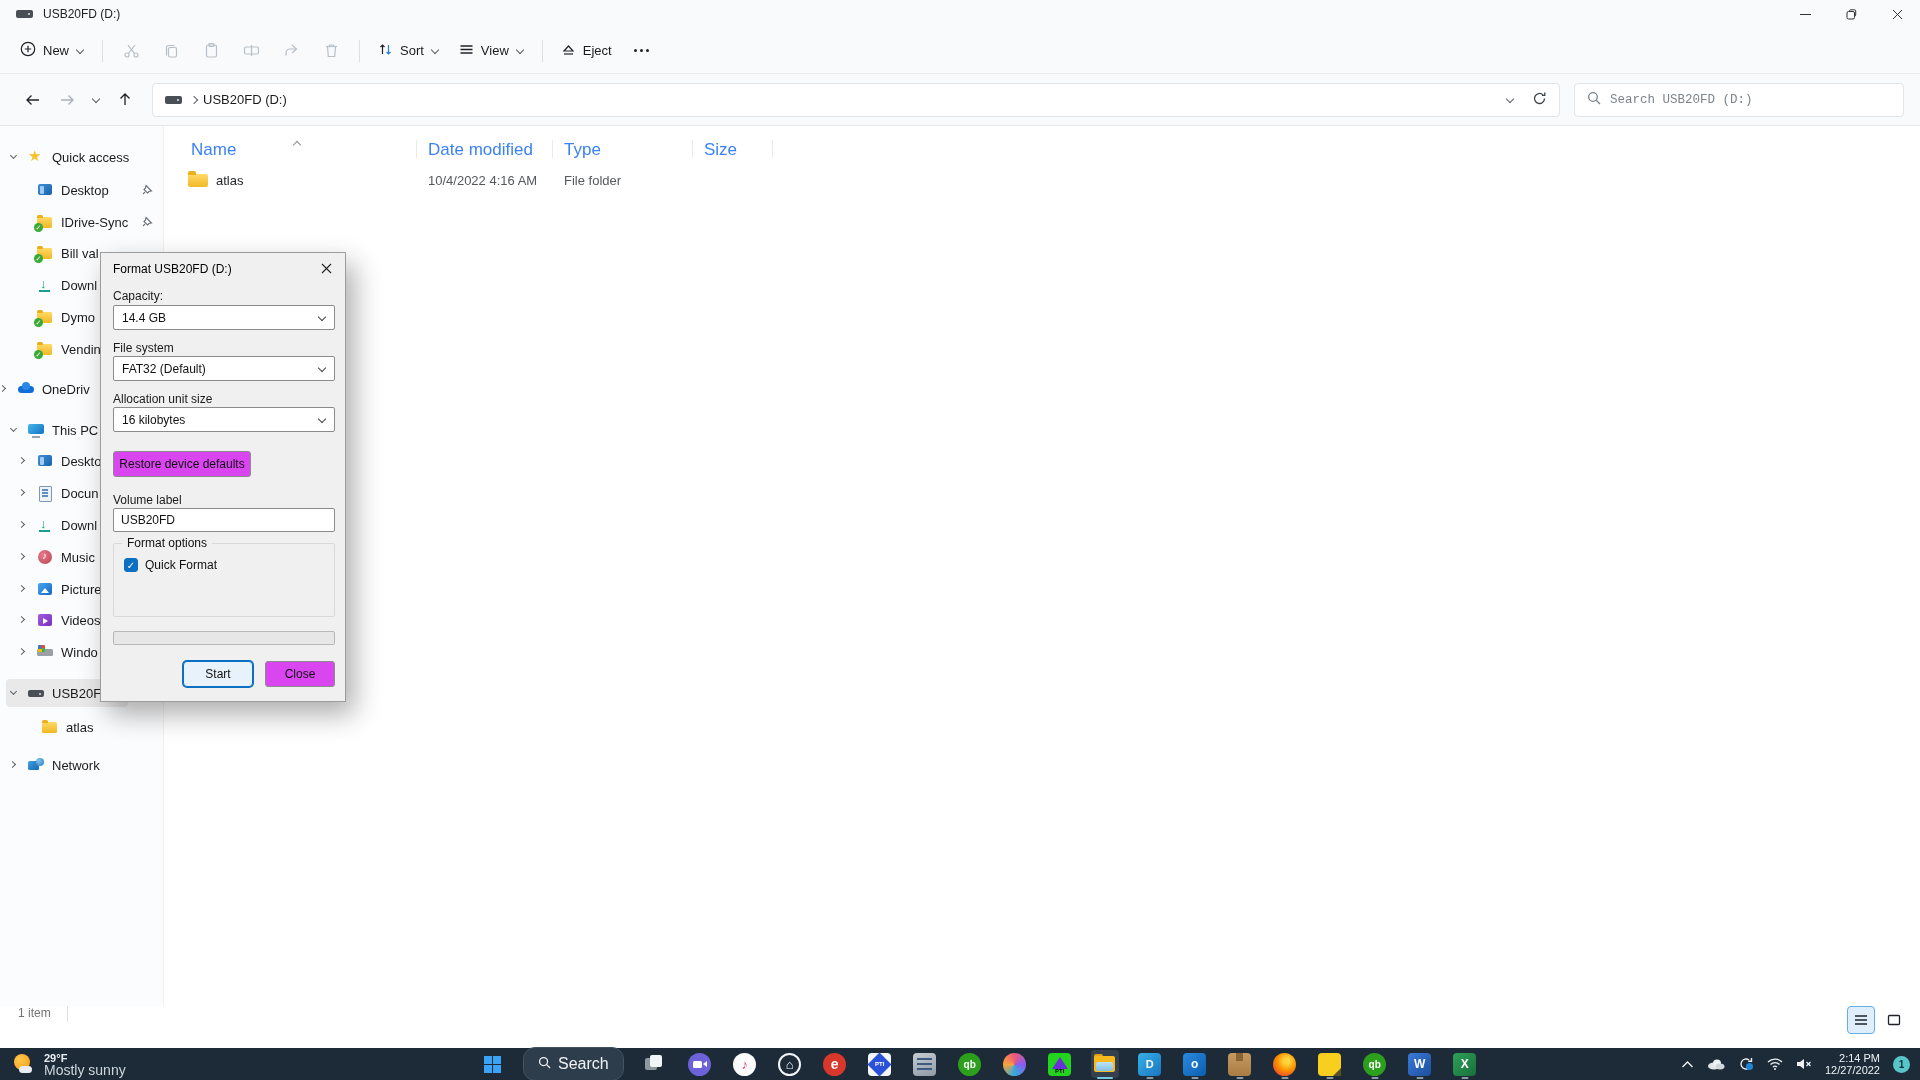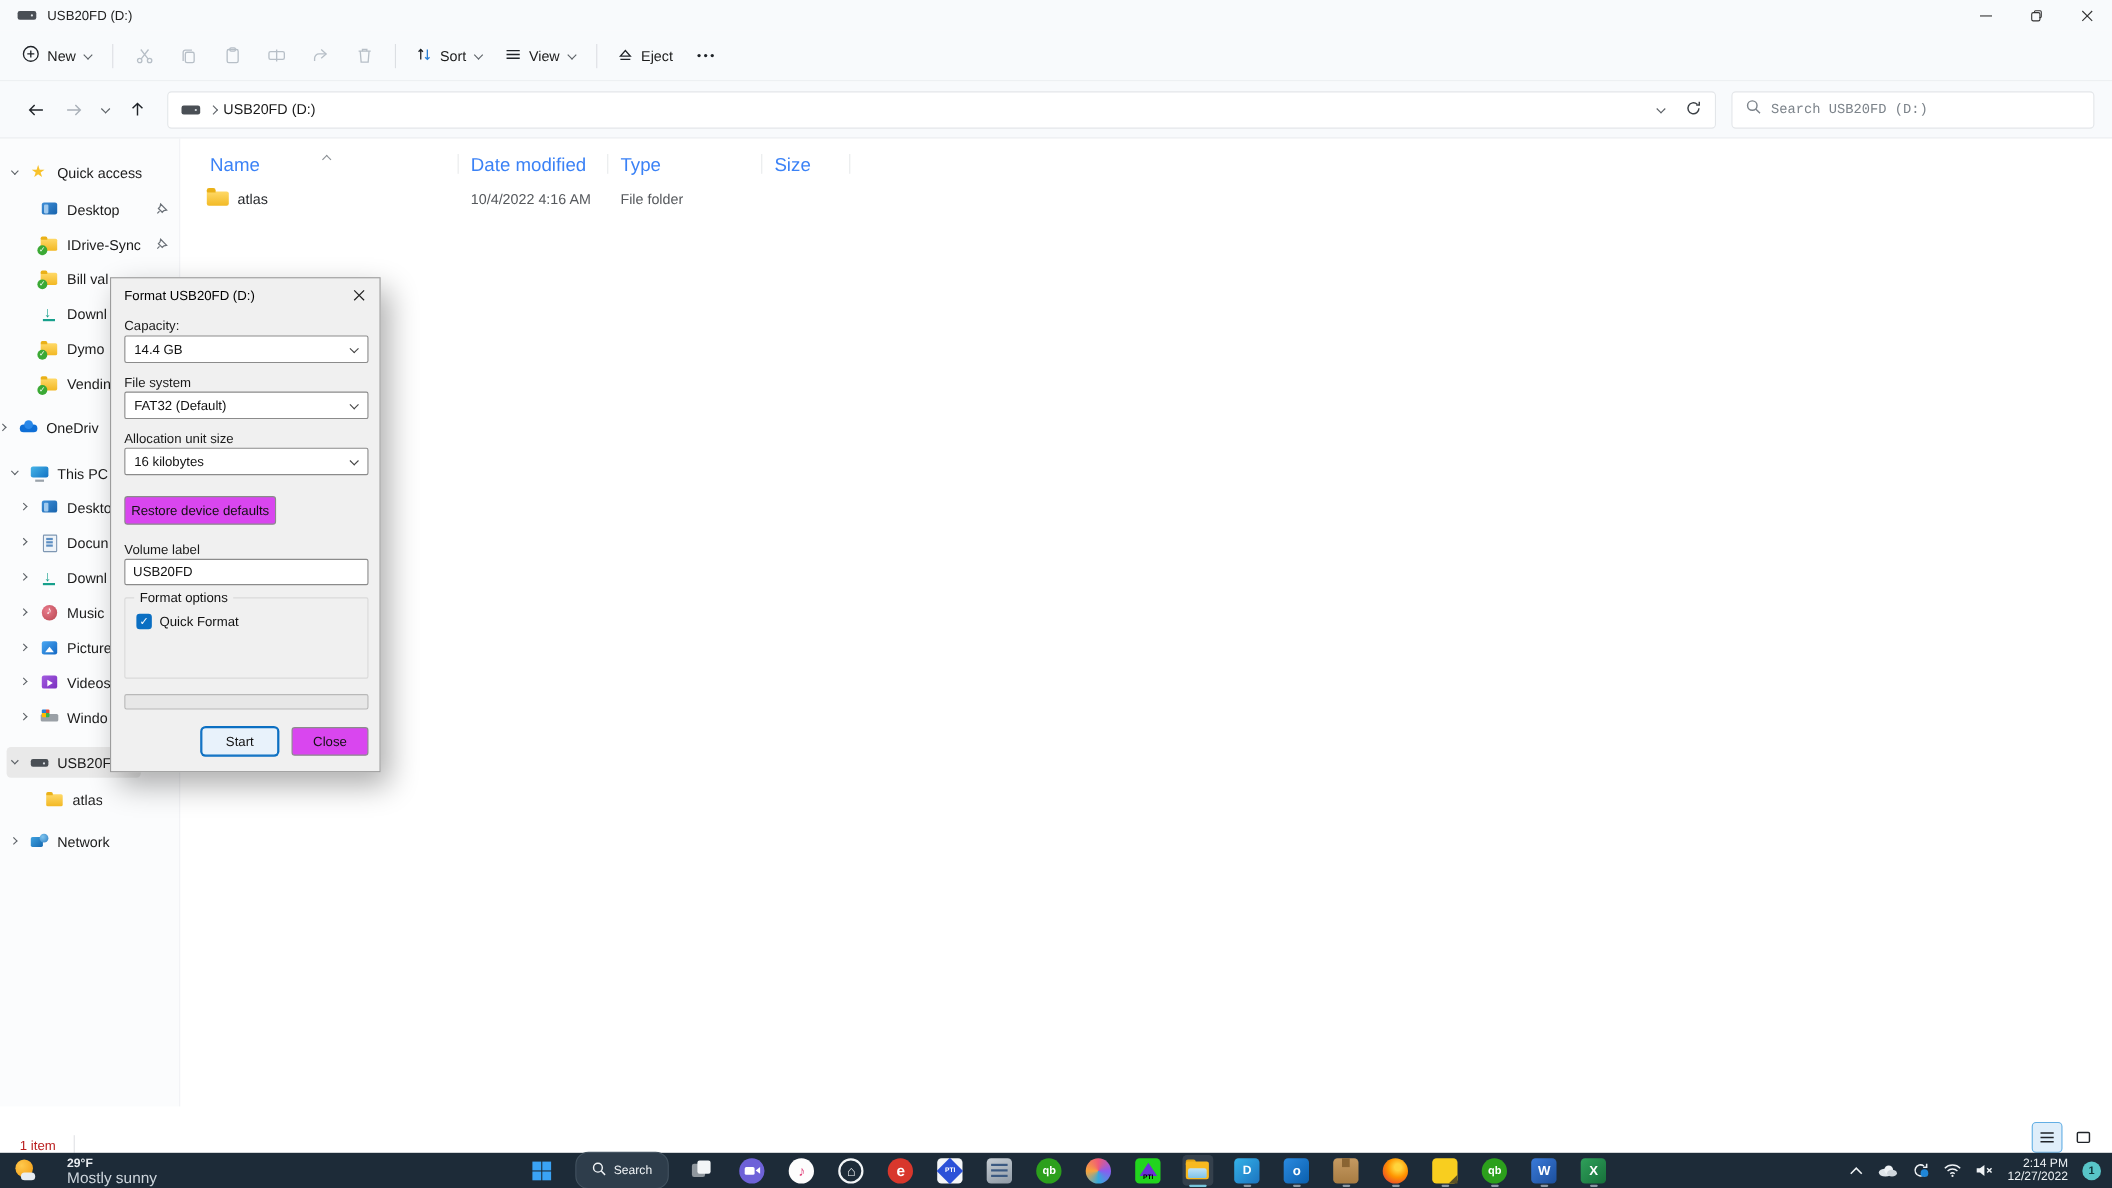--- a/index.html
+++ b/index.html
@@ -87,21 +87,21 @@
   .sortcaret{position:absolute;top:-2px;left:130px;width:8px;height:8px}
   .sortcaret::before{content:"";position:absolute;top:2px;left:0;width:5px;height:5px;border-left:1.3px solid #8a8f94;border-top:1.3px solid #8a8f94;transform:rotate(45deg)}
   .coldiv{position:absolute;top:7px;width:1px;height:18px;background:#e8eaec}
   .filerow{position:absolute;top:40px;left:4px;right:10px;height:30px;font-size:13px;display:block}
   .filerow .cell{position:absolute;top:7px}
   .bigfolder{position:absolute;left:20px;top:5px;width:20px;height:16px}
   .bigfolder::before{content:"";position:absolute;left:0;top:3px;width:20px;height:13px;background:linear-gradient(#ffd967,#f2ba26);border-radius:2px}
   .bigfolder::after{content:"";position:absolute;left:0;top:0;width:8px;height:4px;background:#eab118;border-radius:2px 2px 0 0}
 
   
-  .status{position:absolute;left:0;top:1006px;width:1920px;height:42px;background:#fff;display:flex;align-items:flex-end;font-size:12px;color:#b91c1c}
+  .status{position:absolute;left:0;top:1006px;width:1920px;height:42px;background:#fff;display:flex;align-items:flex-start;font-size:12px;color:#737373}
   .status .cnt{margin-left:18px}
   .status .vsep{width:1px;height:16px;background:#e0e2e5;margin-left:16px}
   .view-toggles{margin-left:auto;margin-right:12px;display:flex;gap:5px;align-items:center}
   .vt{width:28px;height:28px;border-radius:4px;display:flex;align-items:center;justify-content:center;color:#2b2e31}
   .vt.active{background:#dfeefa;border:1px solid #62aee4}
 
   
   .dlg{position:absolute;left:100px;top:252px;width:246px;height:450px;background:#f0f0f0;border:1px solid #9c9c9c;box-shadow:8px 12px 26px rgba(0,0,0,.33);font-size:12px;color:#111;z-index:30}
   .dlg-title{position:absolute;top:9px;left:12px;font-size:12px;color:#000}
   .dlg-x{position:absolute;top:4px;right:6px;width:26px;height:22px;display:flex;align-items:center;justify-content:center;color:#222}
@@ -113,35 +113,35 @@
   .dbtn{position:absolute;height:26px;background:#d946ef;border:1px solid #8b8b8b;border-radius:3px;font-size:12px;display:flex;align-items:center;justify-content:center;color:#111}
   .dbtn.primary{background:#e8f2fb;border:1px solid #0b6fc2;box-shadow:0 0 0 1px #0b6fc2;border-radius:4px}
   .grp{position:absolute;left:12px;top:290px;width:222px;height:74px;border:1px solid #d9d9d9;border-radius:2px}
   .grp-legend{position:absolute;top:-8px;left:8px;background:#f0f0f0;padding:0 5px;font-size:12px}
   .chkrow{position:absolute;left:10px;top:14px;display:flex;align-items:center;gap:7px}
   .chk{width:14px;height:14px;background:#0b6fc2;border:1px solid #0b6fc2;border-radius:3px;color:#fff;font-size:10px;line-height:13px;text-align:center}
   .progress{position:absolute;left:12px;top:378px;width:222px;height:14px;background:#e7e7e7;border:1px solid #b8b8b8;border-radius:2px}
 
   
   .taskbar{position:absolute;left:0;bottom:0;width:1920px;height:32px;background:#1d2b38;z-index:50}
-  .weather{position:absolute;left:12px;top:3px;height:26px;display:flex;align-items:center;gap:25px;color:#e9edf1}
+  .weather{position:absolute;left:12px;top:3px;height:26px;display:flex;align-items:center;gap:8px;color:#e9edf1}
   .wicon{width:24px;height:24px;position:relative}
   .wicon::before{content:"";position:absolute;left:2px;top:2px;width:16px;height:16px;border-radius:50%;background:radial-gradient(circle at 35% 35%,#ffc94d,#f29a11)}
   .wicon::after{content:"";position:absolute;left:7px;bottom:3px;width:13px;height:7px;background:#e8edf2;border-radius:7px}
   .wtext{line-height:12px;font-size:11px}
   .wtemp{font-weight:bold}
   .wdesc{color:#cdd5dc;font-size:14px}
   .tb-center{position:absolute;left:478px;top:0;height:32px;display:flex;align-items:center;gap:17px}
   .tk{width:28px;height:28px;position:relative;display:flex;align-items:center;justify-content:center}
   .tk .ind{position:absolute;bottom:-1px;left:50%;transform:translateX(-50%);width:7px;height:2.5px;border-radius:2px;background:#8d99a5}
   .tk.active{background:rgba(255,255,255,.10);border-radius:4px}
   .tk.active .ind{width:16px;background:#79c7dd}
   .startlogo{width:17px;height:17px;display:grid;grid-template-columns:8px 8px;grid-template-rows:8px 8px;gap:1px}
   .startlogo i{background:#3aa3f5}
-  .searchpill{height:24px;border-radius:12px;background:#2e3d4b;border:1px solid #42525f;color:#f0f3f6;display:flex;align-items:center;gap:7px;padding:16px 14px;font-size:11px}
+  .searchpill{height:24px;border-radius:12px;background:#2e3d4b;border:1px solid #42525f;color:#f0f3f6;display:flex;align-items:center;gap:7px;padding:16px 14px;font-size:16px}
   .taskview{position:relative;width:20px;height:18px}
   .taskview::before{content:"";position:absolute;left:0;top:3px;width:12px;height:12px;background:#8f979e;border-radius:2px}
   .taskview::after{content:"";position:absolute;left:5px;top:0;width:12px;height:12px;background:#f2f5f7;border-radius:2px}
   .appic{width:23px;height:23px;border-radius:4px;position:relative;display:flex;align-items:center;justify-content:center;font-size:11px;font-weight:bold;color:#fff}
   .a-video{border-radius:50%;background:#6e62d8}
   .a-video::before{content:"";position:absolute;left:5px;top:8px;width:9px;height:7px;background:#fff;border-radius:1.5px}
   .a-video::after{content:"";position:absolute;right:4px;top:8.5px;width:0;height:0;border-top:3px solid transparent;border-bottom:3px solid transparent;border-right:4.5px solid #fff}
   .a-itunes{border-radius:50%;background:#fdfdfd;color:#e1447c}
   .a-itunes::before{content:"♪";font-size:13px}
   .a-house{border-radius:50%;border:2px solid #f2f5f7;color:#f2f5f7;background:transparent}

